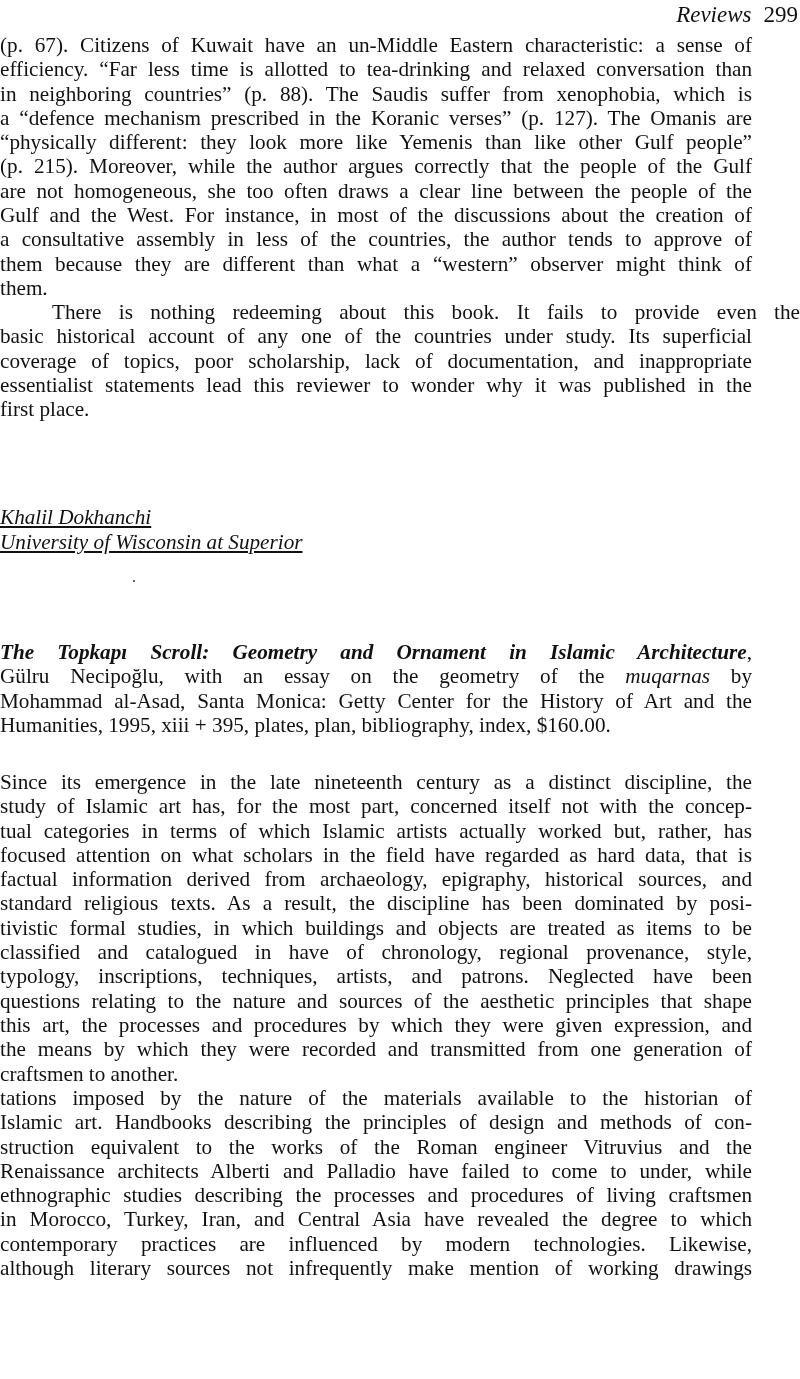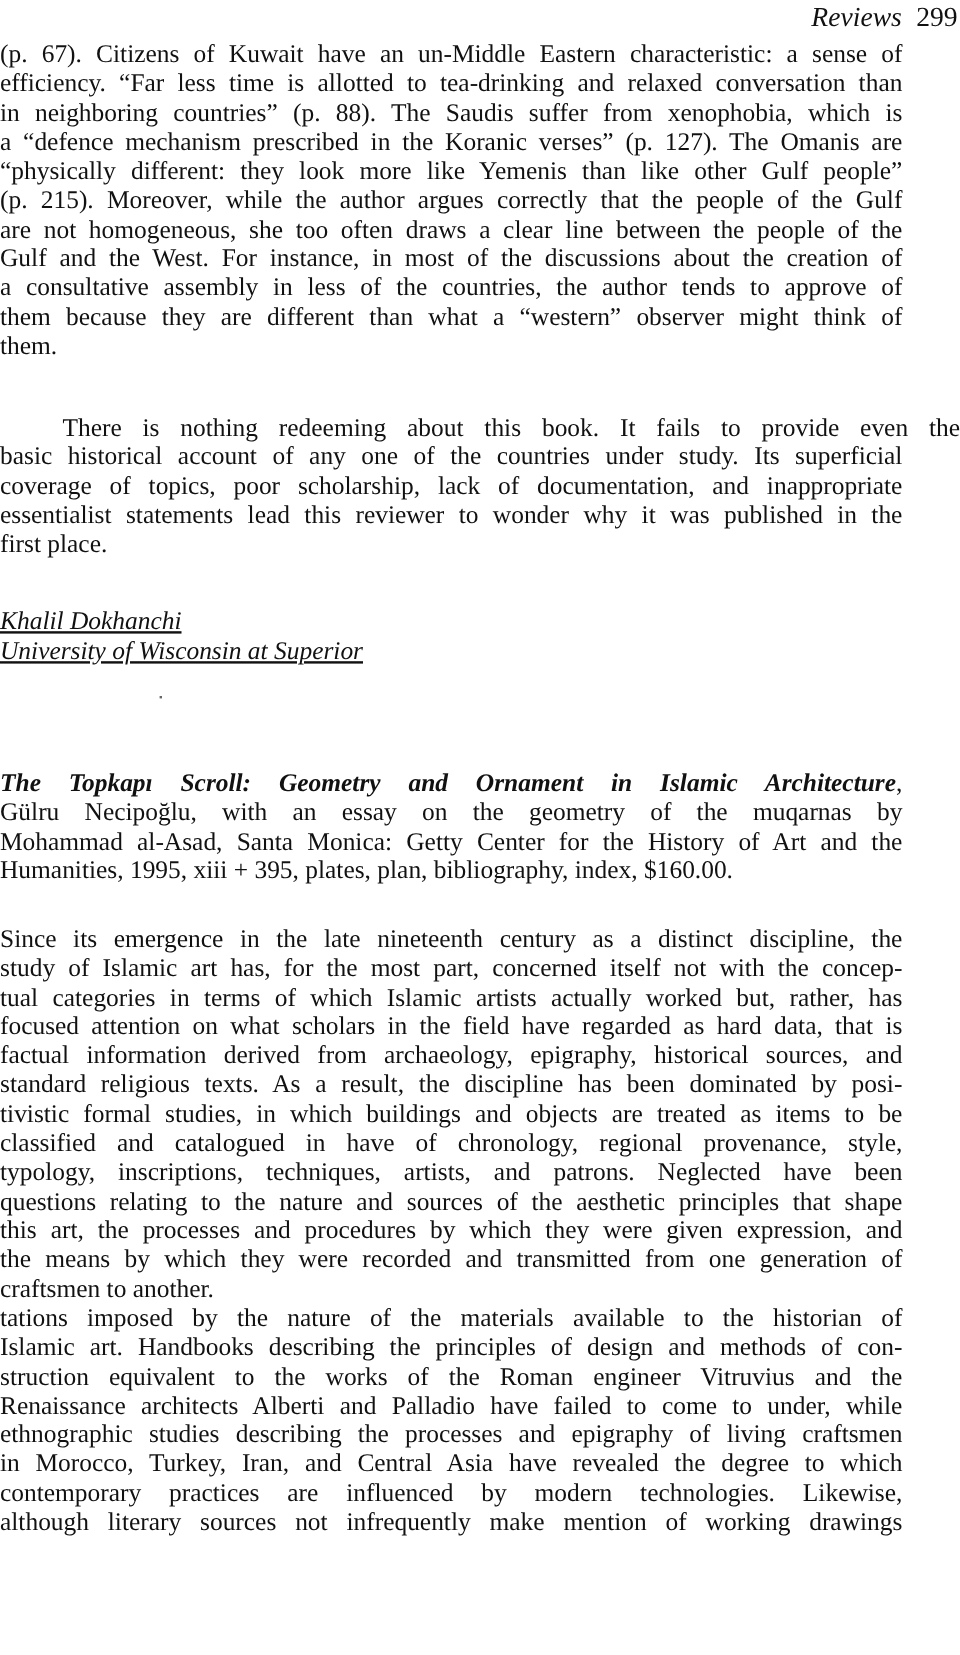--- a/index.html
+++ b/index.html
@@ -4,27 +4,27 @@
 <style>
   html, body { margin: 0; padding: 0; background: #ffffff; }
   body { width: 800px; height: 1379px; overflow: hidden; position: relative;
          font-family: "Liberation Serif", "DejaVu Serif", serif; color: #111; }
   .header { position: absolute; top: 0; right: 2px; height: 30px; font-size: 23px; line-height: 30px; }
   .header .running { font-style: italic; margin-right: 12px; }
   .block { position: absolute; left: 0; width: 752px; }
   .line { display: block; height: 24.3px; line-height: 24.3px; font-size: 21.2px;
           text-align: justify; text-align-last: justify; white-space: nowrap; overflow: visible; }
   .line.last { text-align-last: left; }
-  .line.indent { padding-left: 52px; width: 748px; margin-top: 44px; }
+  .line.indent { padding-left: 52px; width: 748px; }
   .sig { position: absolute; left: 0; font-style: italic; font-size: 21.2px; line-height: 24.3px; text-decoration: underline; }
   .title-line { display: block; height: 24.3px; line-height: 24.3px; font-size: 21.2px;
                 text-align: justify; text-align-last: justify; white-space: nowrap; }
   .title-line.last { text-align-last: left; }
   .bi { font-weight: bold; font-style: italic; }
-  .it { }
+  .it { font-style: italic; }
   .speck { position: absolute; left: 133px; top: 580px; width: 2px; height: 2px; background: #666; }
 </style>
 </head>
 <body>
 
 <div class="header">
   <span class="running">Reviews</span><span>299</span>
 </div>
 
 <div class="block" style="top:33px;">
@@ -75,17 +75,17 @@
   <span class="line">this art, the processes and procedures by which they were given expression, and</span>
   <span class="line">the means by which they were recorded and transmitted from one generation of</span>
   <span class="line last">craftsmen to another.</span>
 </div>
 
 <div class="block" style="top:1086px;">
   <span class="line">tations imposed by the nature of the materials available to the historian of</span>
   <span class="line">Islamic art. Handbooks describing the principles of design and methods of con-</span>
   <span class="line">struction equivalent to the works of the Roman engineer Vitruvius and the</span>
   <span class="line">Renaissance architects Alberti and Palladio have failed to come to under, while</span>
-  <span class="line">ethnographic studies describing the processes and epigraphy of living craftsmen</span>
+  <span class="line">ethnographic studies describing the processes and procedures of living craftsmen</span>
   <span class="line">in Morocco, Turkey, Iran, and Central Asia have revealed the degree to which</span>
   <span class="line">contemporary practices are influenced by modern technologies. Likewise,</span>
   <span class="line">although literary sources not infrequently make mention of working drawings</span>
 </div>
 
 </body></html>

